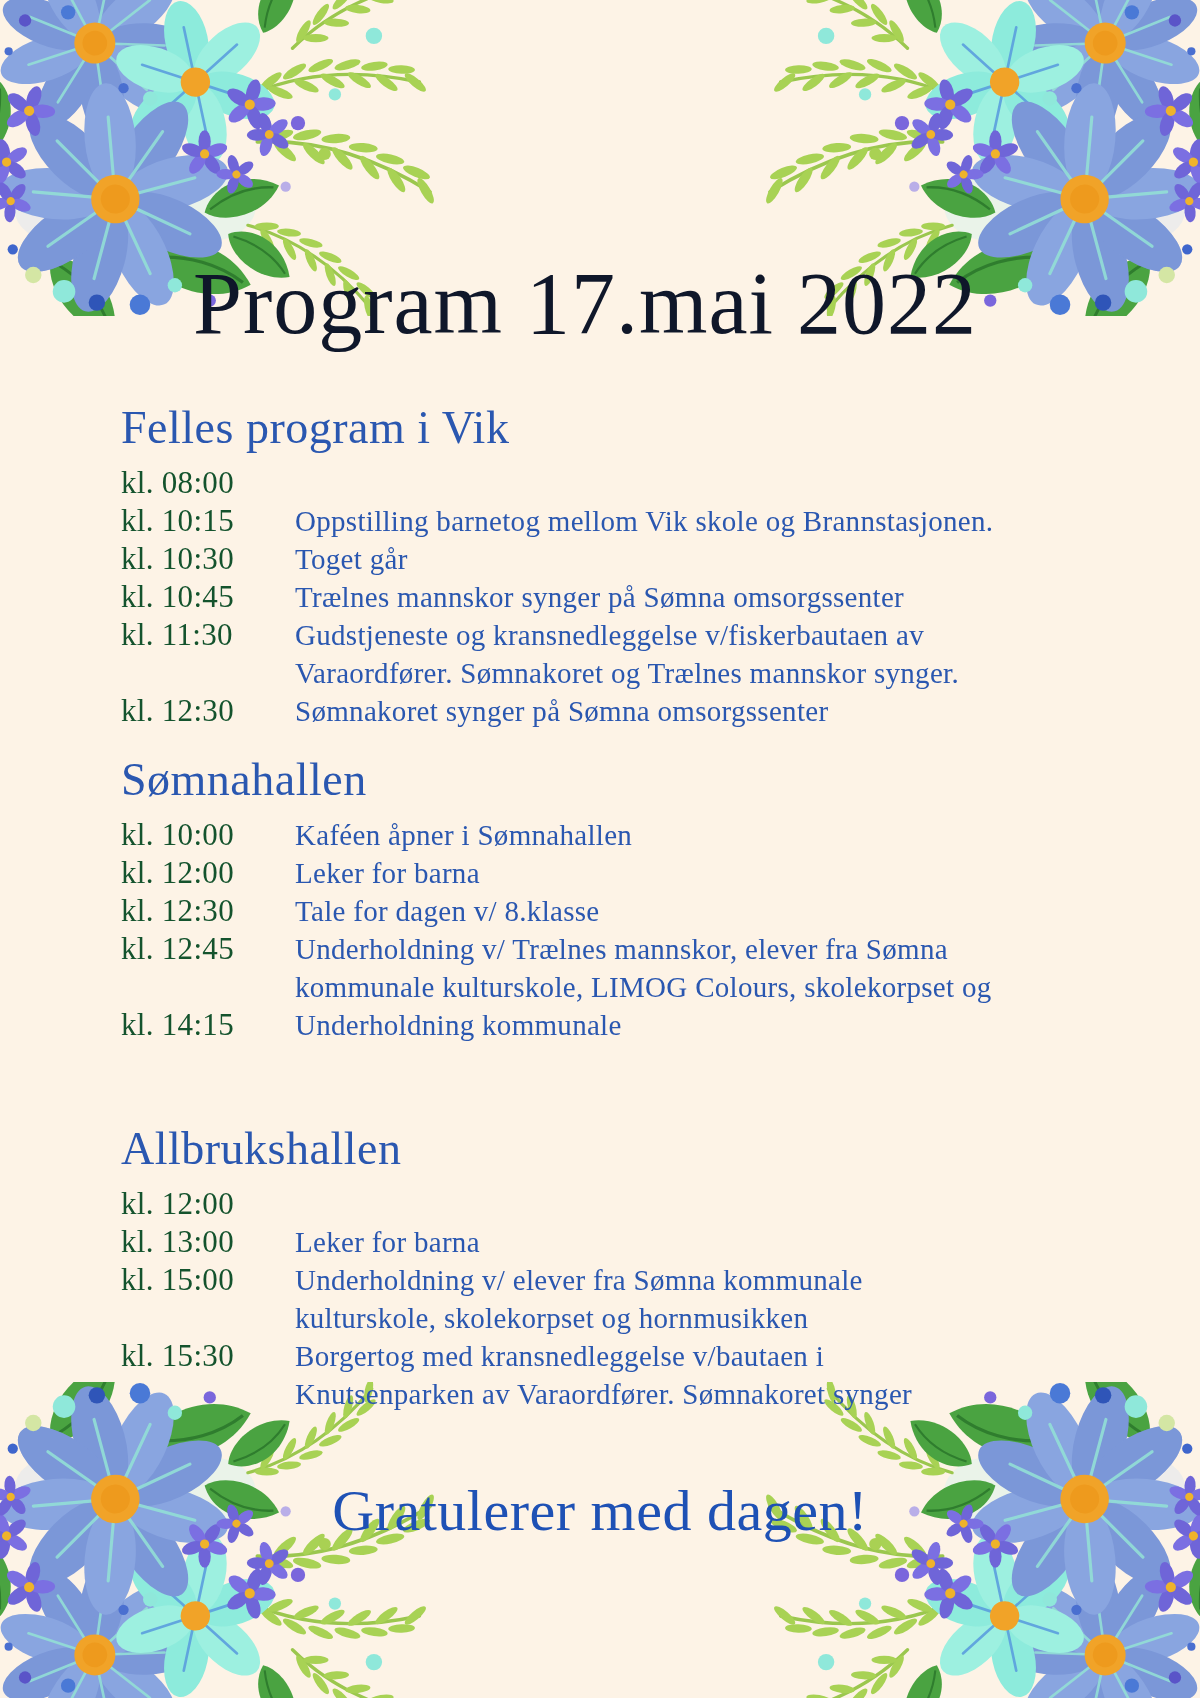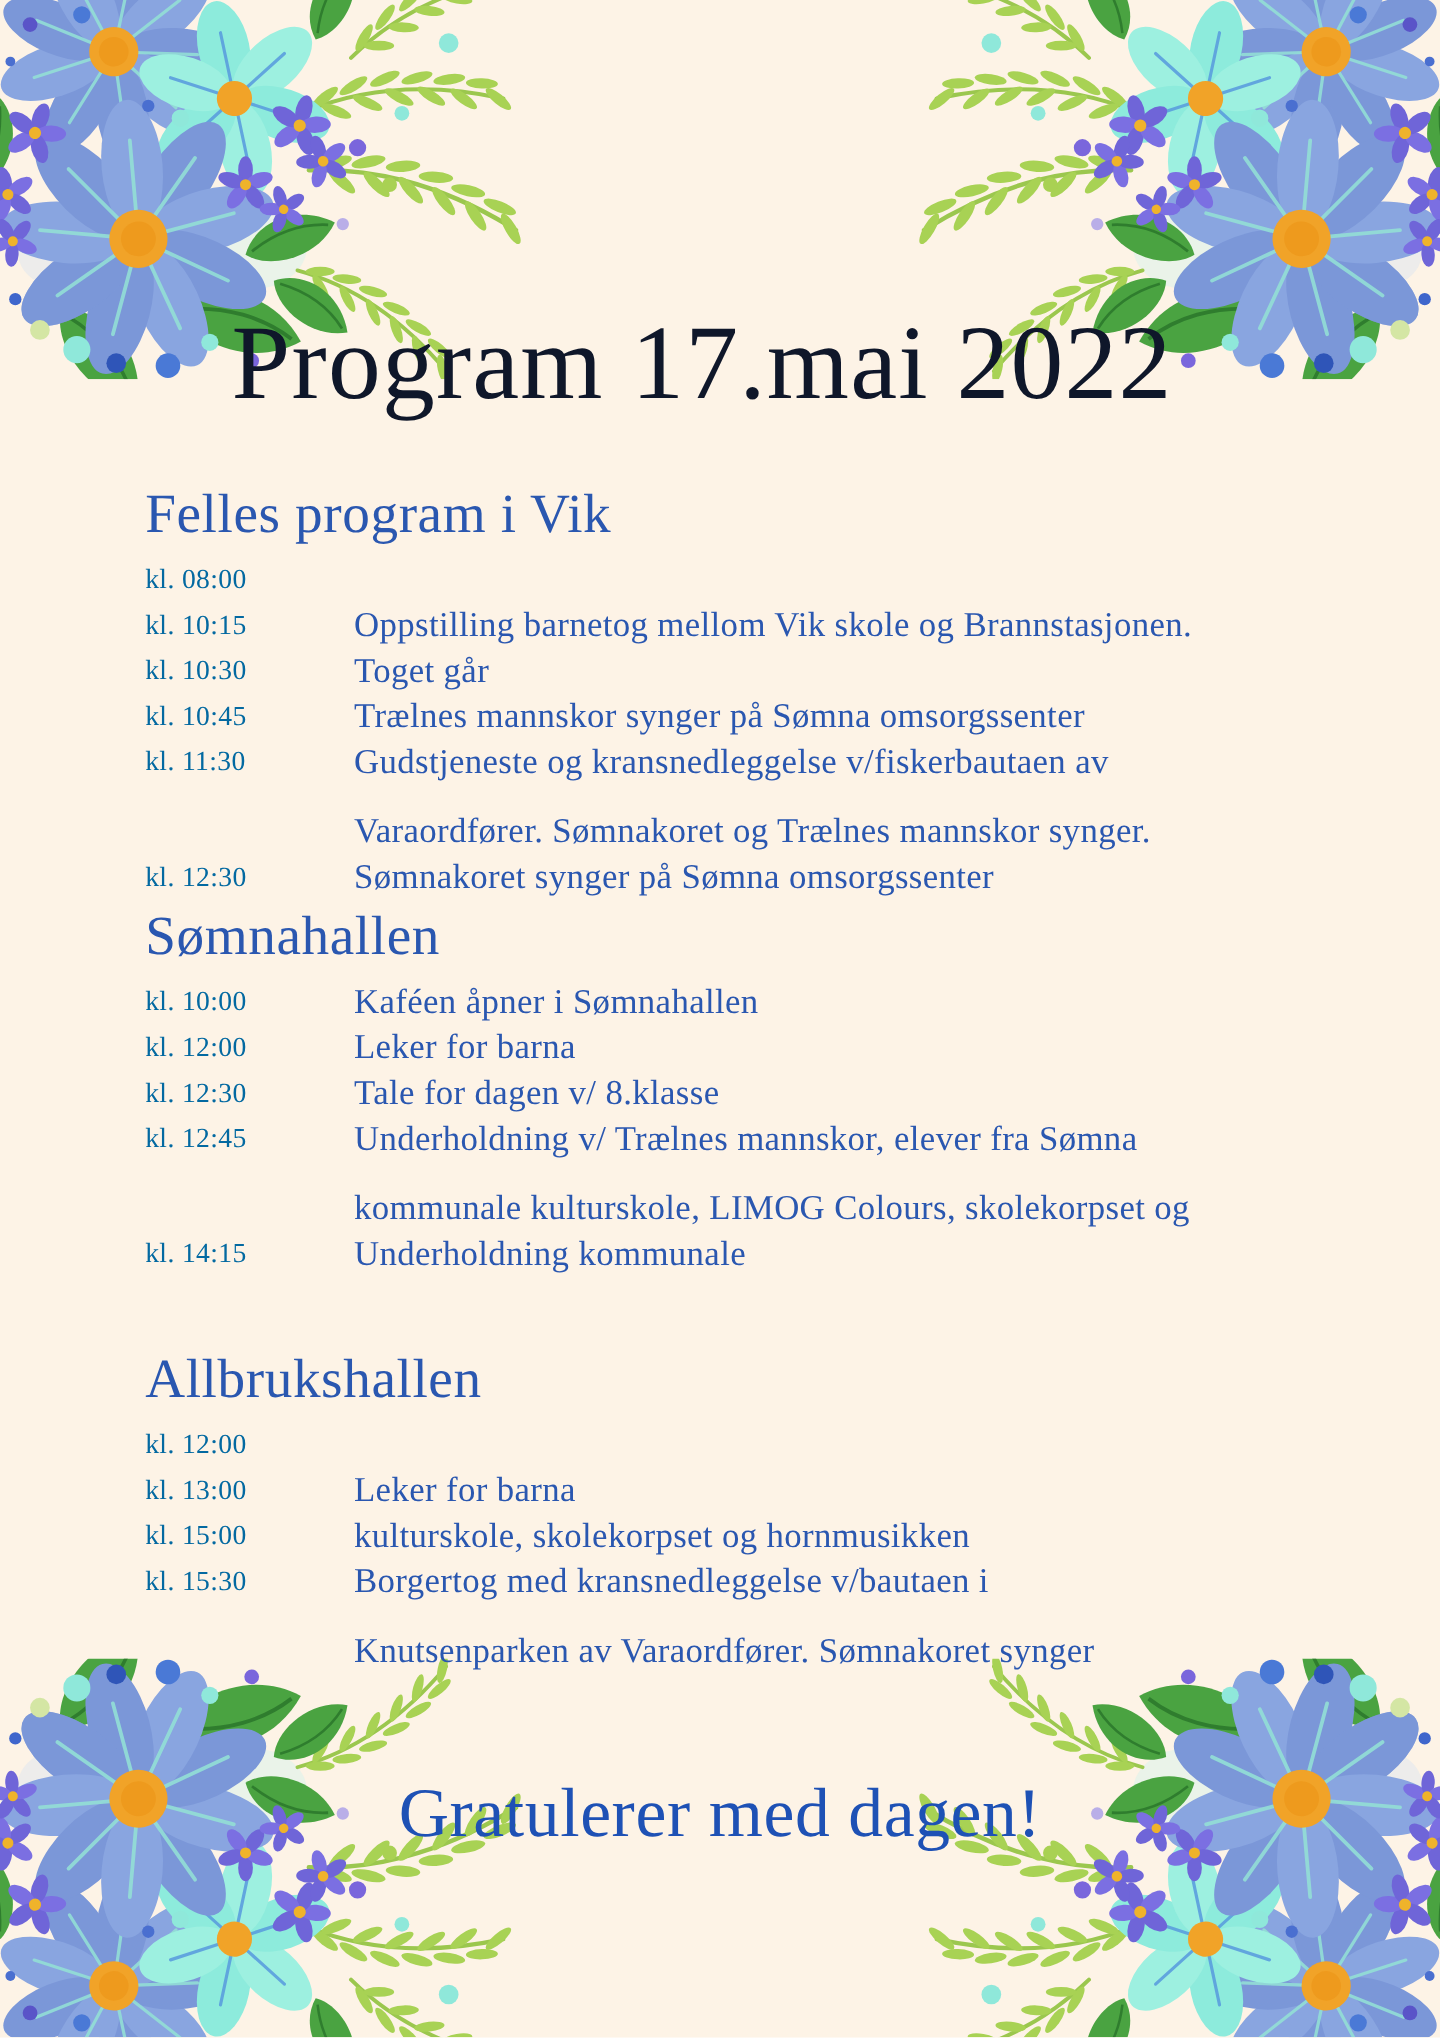--- a/index.html
+++ b/index.html
@@ -27,25 +27,25 @@
   .section:nth-of-type(1) { top:400px; }
   .section:nth-of-type(2) { top:752px; }
   .section:nth-of-type(3) { top:1121px; }
   .section h2 {
     font-size:46px; font-weight:400; line-height:56px; color:#2a57b0;
     letter-spacing:0.5px;
   }
   .rows { margin-top:8px; }
   .row { display:flex; align-items:flex-start; }
   .time {
-    flex:0 0 174px; font-size:23px; line-height:38px; color:#0369a1;
+    flex:0 0 174px; font-size:31px; line-height:38px; color:#14532d;
     letter-spacing:0.3px; white-space:nowrap;
   }
   .desc { flex:1; font-size:29px; line-height:38px; color:#2a57b0; letter-spacing:0.3px; }
-  .desc .line + .line { margin-top:20px; }
+  .desc .line + .line { margin-top:0; }
   .footer {
     position:absolute; top:1477px; left:0; width:1200px; z-index:2;
     text-align:center; font-size:58px; color:#1e51b5; letter-spacing:0.5px;
   }
 </style>
 </head>
 <body>
 
 <div class="page">
 
@@ -284,20 +284,21 @@
           </div>
           <div class="row">
             <div class="time">kl. 13:00</div>
             <div class="desc">
               <div class="line">Leker for barna</div>
             </div>
           </div>
           <div class="row">
             <div class="time">kl. 15:00</div>
             <div class="desc">
+              <div class="line">Underholdning v/ elever fra Sømna kommunale</div>
               <div class="line">kulturskole, skolekorpset og hornmusikken</div>
             </div>
           </div>
           <div class="row">
             <div class="time">kl. 15:30</div>
             <div class="desc">
               <div class="line">Borgertog med kransnedleggelse v/bautaen i</div>
               <div class="line">Knutsenparken av Varaordfører. Sømnakoret synger</div>
             </div>
           </div>

